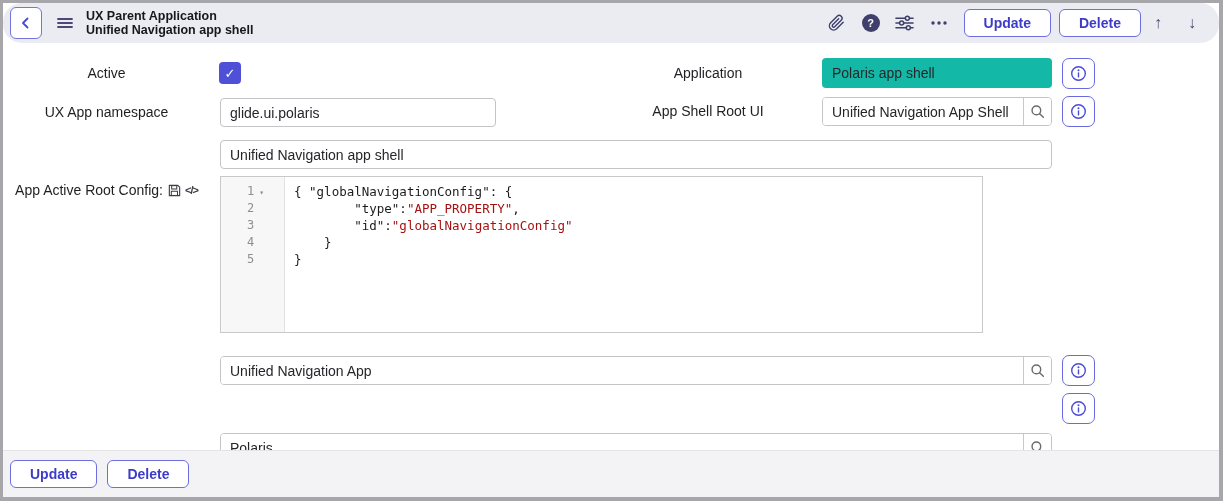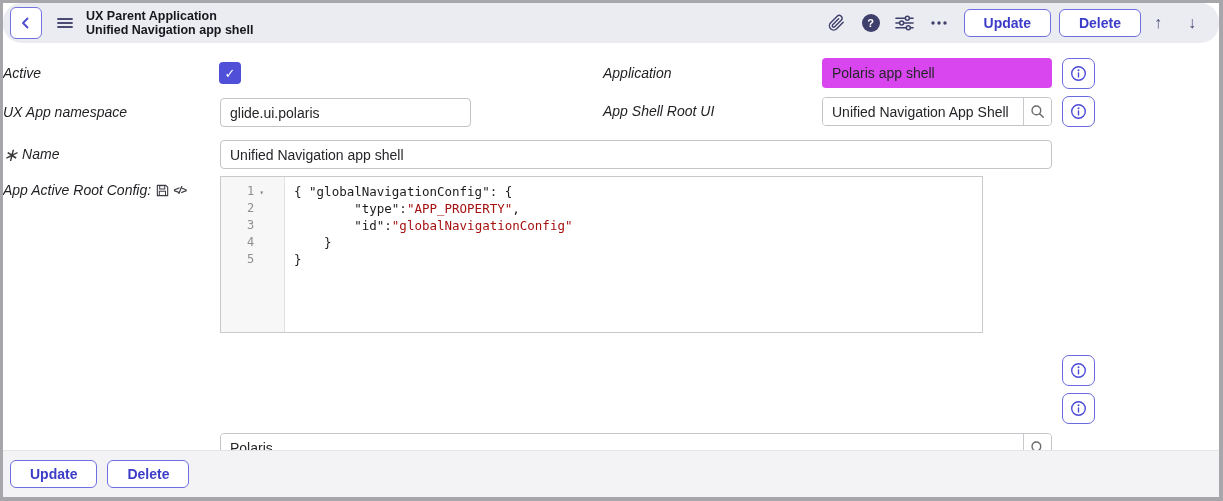--- a/index.html
+++ b/index.html
@@ -34,35 +34,35 @@
     background:#fff; border:1px solid #6e6ee0; border-radius:6px; color:#3c3cc8;
     font-family:"Liberation Sans", sans-serif; font-weight:bold; font-size:14px;
     padding:5px 19px; cursor:pointer; margin-left:8px;
   }
   .arrow-btn { font-size:16px; color:#4a4a7c; width:34px; height:30px;
     display:flex; align-items:center; justify-content:center; cursor:pointer; }
 
   
   .form { position:relative; height:407px; background:#fff; }
   .lbl {
-    position:absolute; text-align:left; font-size:14px; color:#1f1f23;
-    line-height:29px; white-space:nowrap;font-style:italic;
+    position:absolute; text-align:center; font-size:14px; color:#1f1f23;
+    line-height:29px; white-space:nowrap;
   }
   .lbl.left-col { left:0; width:207px; }
   .lbl.right-col { left:600px; width:210px; }
   .req { color:#3a3a3a; font-size:18px; vertical-align:-2px; margin-right:4px; }
 
   .checkbox {
     position:absolute; left:216px; top:19px; width:22px; height:22px;
     background:#4f4fd8; border-radius:4px; display:flex; align-items:center;
     justify-content:center; color:#fff; font-size:13px; cursor:pointer;
   }
   .readonly-field {
     position:absolute; left:819px; top:15px; width:230px; height:30px;
-    background:#d946ef; border-radius:4px; line-height:30px; padding-left:10px;
+    background:#14b8a6; border-radius:4px; line-height:30px; padding-left:10px;
     font-size:14px; color:#26262a;
   }
   .text-input {
     position:absolute; height:29px; border:1px solid #c4c4c8; border-radius:4px;
     padding:0 9px; font-size:14px; color:#26262a; background:#fff;
     font-family:"Liberation Sans", sans-serif; outline:none;
   }
   .input-group {
     position:absolute; height:29px; border:1px solid #c4c4c8; border-radius:4px;
     background:#fff; display:flex; overflow:hidden;
@@ -176,42 +176,39 @@
     <div class="readonly-field">Polaris app shell</div>
     <div class="info-btn" style="top:15px;">
       <svg width="17" height="17" viewBox="0 0 16 16">
         <circle cx="8" cy="8" r="6.4" fill="none" stroke="#4a4ad8" stroke-width="1.3"></circle>
         <line x1="8" y1="7.4" x2="8" y2="11.2" stroke="#4a4ad8" stroke-width="1.3" stroke-linecap="round"></line>
         <circle cx="8" cy="4.9" r="0.95" fill="#4a4ad8"></circle>
       </svg>
     </div>
 
     <div class="lbl left-col" style="top:55px;">UX App namespace</div>
-    <input class="text-input" style="left: 217px; top: 55px; width: 251px;" value="glide.ui.polaris">
+    <input class="text-input" style="left: 217px; top: 55px; width: 276px;" value="glide.ui.polaris">
     <div class="lbl right-col" style="top:54px;">App Shell Root UI</div>
     <div class="input-group" style="left:819px; top:54px; width:230px;">
       <input value="Unified Navigation App Shell" style="">
       <div class="search-addon">
         <svg width="15" height="15" viewBox="0 0 16 16">
           <circle cx="6.8" cy="6.8" r="4.6" fill="none" stroke="#6a6a6a" stroke-width="1.5"></circle>
           <line x1="10.3" y1="10.3" x2="14.2" y2="14.2" stroke="#6a6a6a" stroke-width="1.5" stroke-linecap="round"></line>
         </svg>
       </div>
     </div>
     <div class="info-btn" style="top:53px;">
       <svg width="17" height="17" viewBox="0 0 16 16">
         <circle cx="8" cy="8" r="6.4" fill="none" stroke="#4a4ad8" stroke-width="1.3"></circle>
         <line x1="8" y1="7.4" x2="8" y2="11.2" stroke="#4a4ad8" stroke-width="1.3" stroke-linecap="round"></line>
         <circle cx="8" cy="4.9" r="0.95" fill="#4a4ad8"></circle>
       </svg>
     </div>
 
-    <div class="lbl left-col" style="top:97px;">
-      <span class="req">∗</span><span>Name</span>
-    </div>
     <input class="text-input" style="left: 217px; top: 97px; width: 832px;" value="Unified Navigation app shell">
 
     <div class="lbl left-col" style="top:133px;">
       <span>App Active Root Config:</span><span class="config-label-icons">
           <svg width="15" height="15" viewBox="0 0 16 16">
           <path d="M2.5 2.5h9l2 2v9h-11z" fill="none" stroke="#3e3e46" stroke-width="1.2" stroke-linejoin="round"></path>
           <rect x="5" y="2.8" width="5.4" height="3.6" fill="none" stroke="#3e3e46" stroke-width="1.1"></rect>
           <rect x="4.6" y="8.8" width="6.6" height="4.5" fill="none" stroke="#3e3e46" stroke-width="1.1"></rect>
         </svg>
           <span class="code-glyph">&lt;/&gt;</span>
@@ -227,20 +224,29 @@
         </div>
       <div class="code">
           <div class="cl"><span class="plain">{ "globalNavigationConfig": {</span></div>
           <div class="cl"><span class="plain">        "type":</span><span class="string">"APP_PROPERTY"</span><span class="plain">,</span></div>
           <div class="cl"><span class="plain">        "id":</span><span class="string">"globalNavigationConfig"</span></div>
           <div class="cl"><span class="plain">    }</span></div>
           <div class="cl"><span class="plain">}</span></div>
         </div>
     </div>
 
+    <div class="input-group" style="left:217px; top:313px; width:832px;">
+      <input value="Unified Navigation App" style="">
+      <div class="search-addon">
+        <svg width="15" height="15" viewBox="0 0 16 16">
+          <circle cx="6.8" cy="6.8" r="4.6" fill="none" stroke="#6a6a6a" stroke-width="1.5"></circle>
+          <line x1="10.3" y1="10.3" x2="14.2" y2="14.2" stroke="#6a6a6a" stroke-width="1.5" stroke-linecap="round"></line>
+        </svg>
+      </div>
+    </div>
     <div class="info-btn" style="top:312px;">
       <svg width="17" height="17" viewBox="0 0 16 16">
         <circle cx="8" cy="8" r="6.4" fill="none" stroke="#4a4ad8" stroke-width="1.3"></circle>
         <line x1="8" y1="7.4" x2="8" y2="11.2" stroke="#4a4ad8" stroke-width="1.3" stroke-linecap="round"></line>
         <circle cx="8" cy="4.9" r="0.95" fill="#4a4ad8"></circle>
       </svg>
     </div>
 
     <div class="input-group" style="left:217px; top:351px; width:832px;margin-top:39px;">
       <input value="Polaris" style="">

